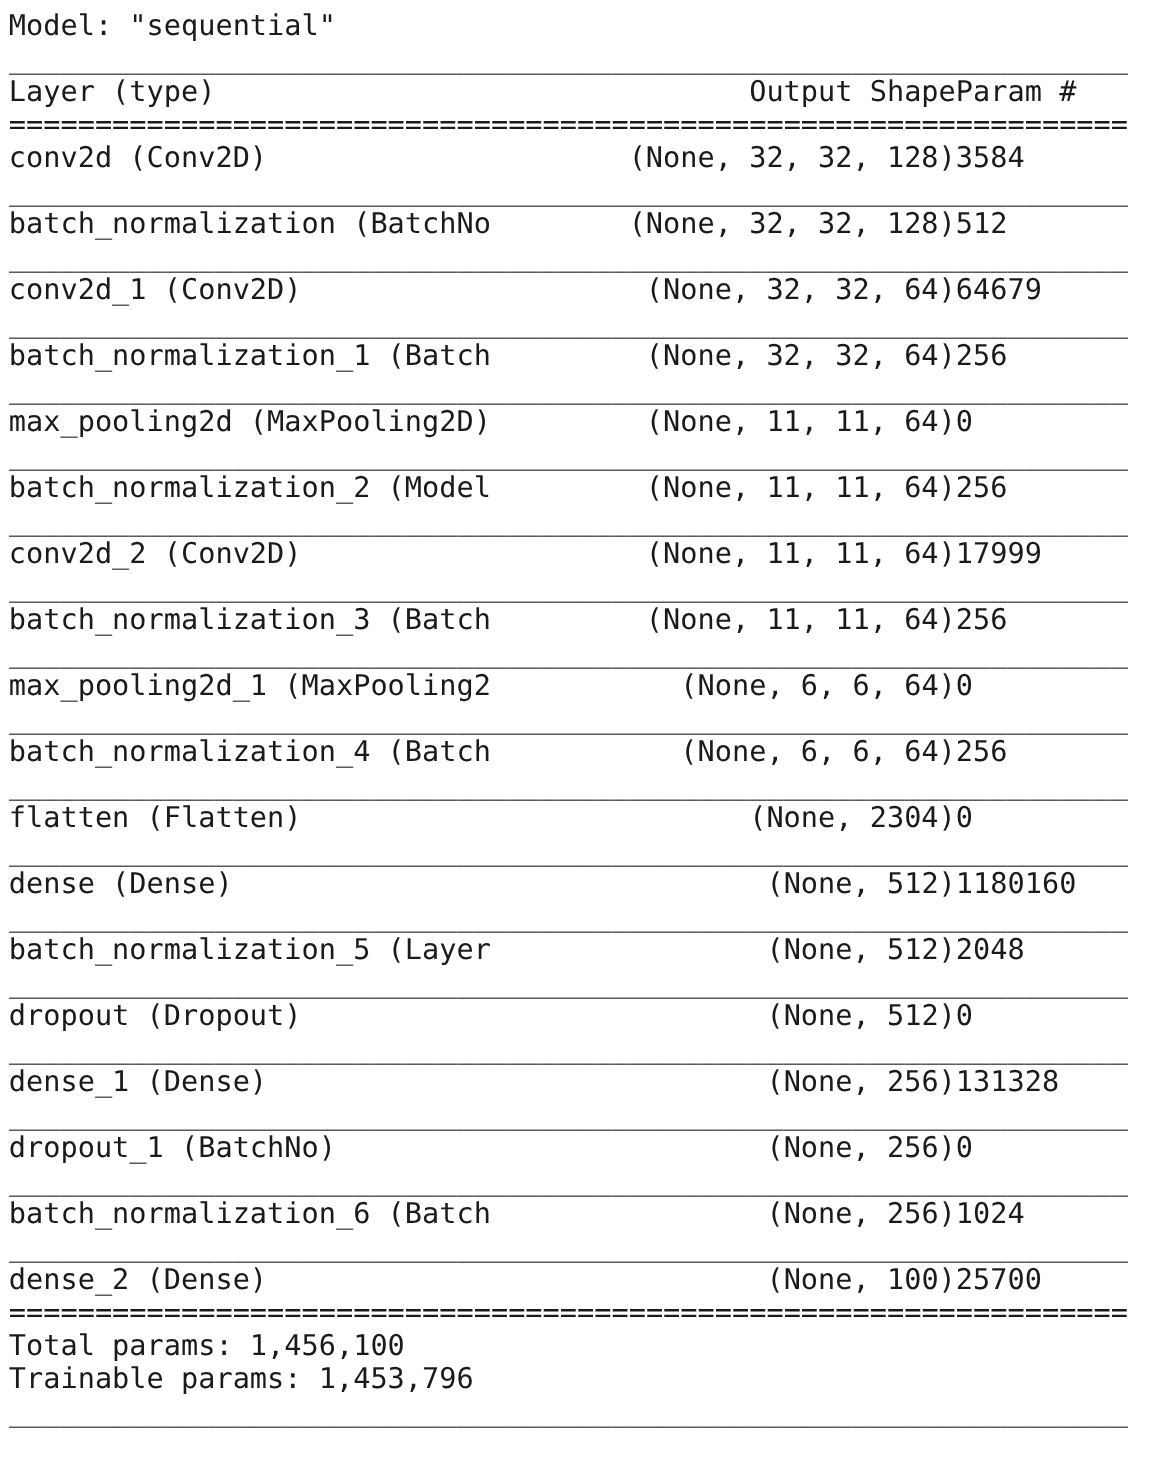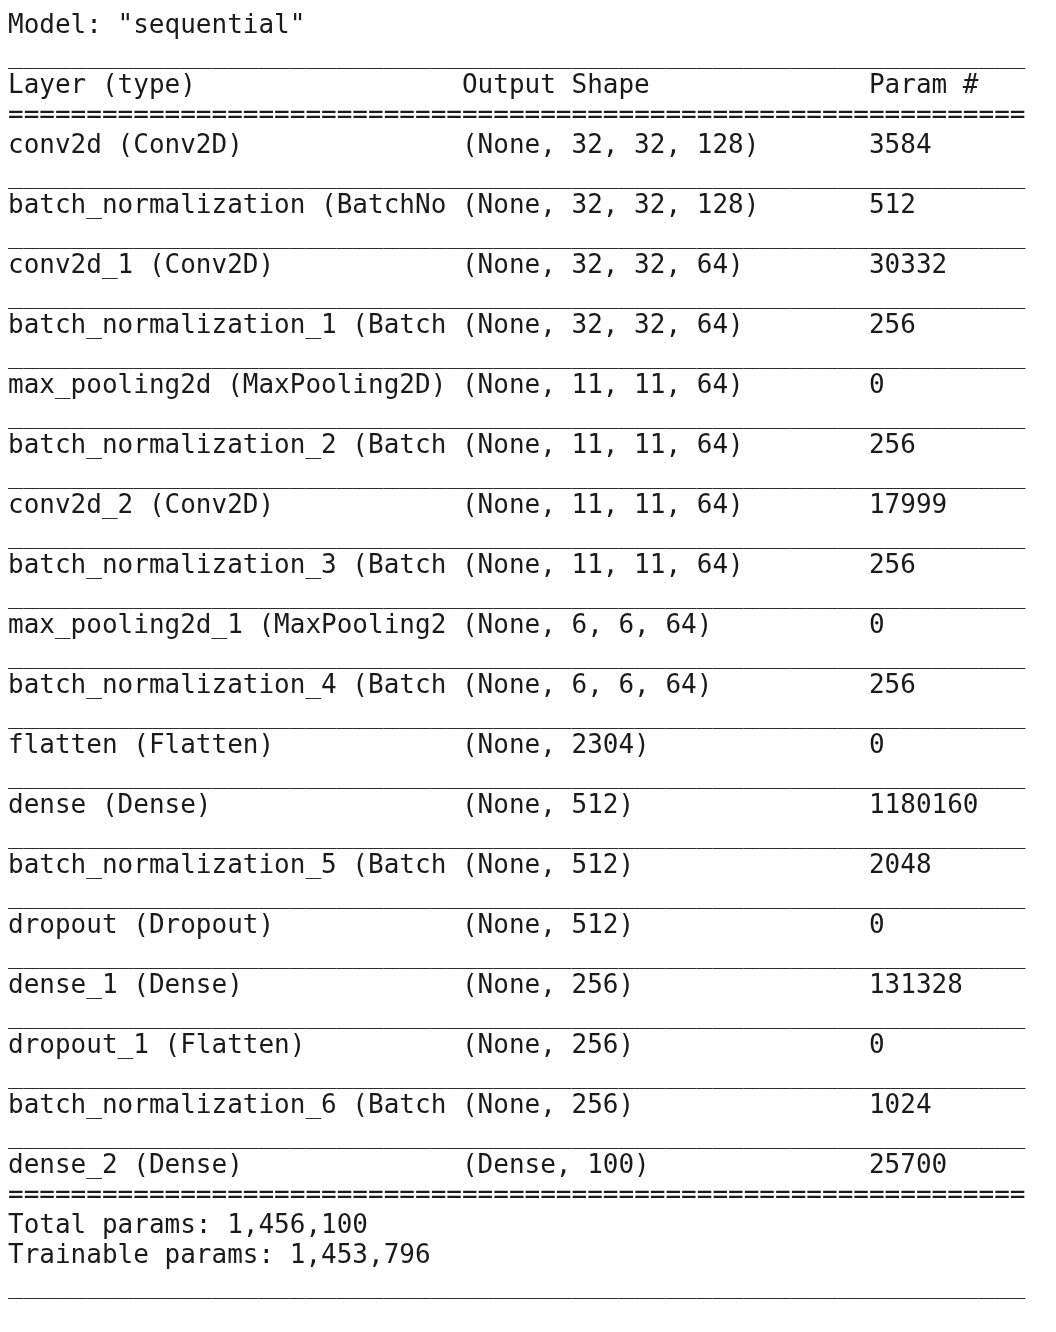--- a/index.html
+++ b/index.html
@@ -23,21 +23,21 @@
     height: 30px;
     white-space: nowrap;
   }
   .cell {
     display: inline-block;
     vertical-align: top;
     overflow: hidden;
     white-space: nowrap;
   }
   .c1 { width: 29ch; }
-  .c2 { width: 26ch; }
+  .c2 { width: 26ch; text-align: right; }
   .value { padding-left: 1ch; }
   .rule-thin, .rule-double {
     white-space: nowrap;
     overflow: hidden;
   }
 </style>
 </head>
 <body>
 
 <div class="screen">
@@ -50,66 +50,66 @@
 
   <div class="line rule-double">=================================================================</div>
 
   <div id="rows">
   <div class="line"><span class="cell c1">conv2d (Conv2D)</span><span class="cell c2">(None, 32, 32, 128)</span><span class="cell">3584</span></div>
   <div class="line rule-thin">_________________________________________________________________</div>
 
   <div class="line"><span class="cell c1">batch_normalization (BatchNo</span><span class="cell c2">(None, 32, 32, 128)</span><span class="cell">512</span></div>
   <div class="line rule-thin">_________________________________________________________________</div>
 
-  <div class="line"><span class="cell c1">conv2d_1 (Conv2D)</span><span class="cell c2">(None, 32, 32, 64)</span><span class="cell">30332</span></div>
+  <div class="line"><span class="cell c1">conv2d_1 (Conv2D)</span><span class="cell c2">(None, 32, 32, 64)</span><span class="cell">64679</span></div>
   <div class="line rule-thin">_________________________________________________________________</div>
 
   <div class="line"><span class="cell c1">batch_normalization_1 (Batch</span><span class="cell c2">(None, 32, 32, 64)</span><span class="cell">256</span></div>
   <div class="line rule-thin">_________________________________________________________________</div>
 
   <div class="line"><span class="cell c1">max_pooling2d (MaxPooling2D)</span><span class="cell c2">(None, 11, 11, 64)</span><span class="cell">0</span></div>
   <div class="line rule-thin">_________________________________________________________________</div>
 
-  <div class="line"><span class="cell c1">batch_normalization_2 (Batch</span><span class="cell c2">(None, 11, 11, 64)</span><span class="cell">256</span></div>
+  <div class="line"><span class="cell c1">batch_normalization_2 (Model</span><span class="cell c2">(None, 11, 11, 64)</span><span class="cell">256</span></div>
   <div class="line rule-thin">_________________________________________________________________</div>
 
   <div class="line"><span class="cell c1">conv2d_2 (Conv2D)</span><span class="cell c2">(None, 11, 11, 64)</span><span class="cell">17999</span></div>
   <div class="line rule-thin">_________________________________________________________________</div>
 
   <div class="line"><span class="cell c1">batch_normalization_3 (Batch</span><span class="cell c2">(None, 11, 11, 64)</span><span class="cell">256</span></div>
   <div class="line rule-thin">_________________________________________________________________</div>
 
   <div class="line"><span class="cell c1">max_pooling2d_1 (MaxPooling2</span><span class="cell c2">(None, 6, 6, 64)</span><span class="cell">0</span></div>
   <div class="line rule-thin">_________________________________________________________________</div>
 
   <div class="line"><span class="cell c1">batch_normalization_4 (Batch</span><span class="cell c2">(None, 6, 6, 64)</span><span class="cell">256</span></div>
   <div class="line rule-thin">_________________________________________________________________</div>
 
   <div class="line"><span class="cell c1">flatten (Flatten)</span><span class="cell c2">(None, 2304)</span><span class="cell">0</span></div>
   <div class="line rule-thin">_________________________________________________________________</div>
 
   <div class="line"><span class="cell c1">dense (Dense)</span><span class="cell c2">(None, 512)</span><span class="cell">1180160</span></div>
   <div class="line rule-thin">_________________________________________________________________</div>
 
-  <div class="line"><span class="cell c1">batch_normalization_5 (Batch</span><span class="cell c2">(None, 512)</span><span class="cell">2048</span></div>
+  <div class="line"><span class="cell c1">batch_normalization_5 (Layer</span><span class="cell c2">(None, 512)</span><span class="cell">2048</span></div>
   <div class="line rule-thin">_________________________________________________________________</div>
 
   <div class="line"><span class="cell c1">dropout (Dropout)</span><span class="cell c2">(None, 512)</span><span class="cell">0</span></div>
   <div class="line rule-thin">_________________________________________________________________</div>
 
   <div class="line"><span class="cell c1">dense_1 (Dense)</span><span class="cell c2">(None, 256)</span><span class="cell">131328</span></div>
   <div class="line rule-thin">_________________________________________________________________</div>
 
-  <div class="line"><span class="cell c1">dropout_1 (Flatten)</span><span class="cell c2">(None, 256)</span><span class="cell">0</span></div>
+  <div class="line"><span class="cell c1">dropout_1 (BatchNo)</span><span class="cell c2">(None, 256)</span><span class="cell">0</span></div>
   <div class="line rule-thin">_________________________________________________________________</div>
 
   <div class="line"><span class="cell c1">batch_normalization_6 (Batch</span><span class="cell c2">(None, 256)</span><span class="cell">1024</span></div>
   <div class="line rule-thin">_________________________________________________________________</div>
 
-  <div class="line"><span class="cell c1">dense_2 (Dense)</span><span class="cell c2">(Dense, 100)</span><span class="cell">25700</span></div>
+  <div class="line"><span class="cell c1">dense_2 (Dense)</span><span class="cell c2">(None, 100)</span><span class="cell">25700</span></div>
 
 </div>
 
   <div class="line rule-double">=================================================================</div>
 
   <div class="line"><span class="cell">Total params:</span><span class="cell value">1,456,100</span></div>
 
   <div class="line"><span class="cell">Trainable params:</span><span class="cell value">1,453,796</span></div>
 
 

